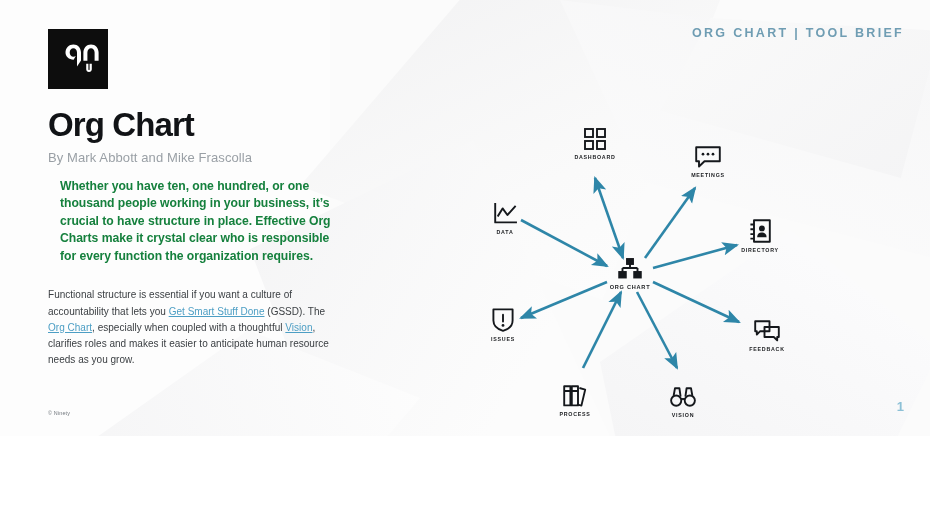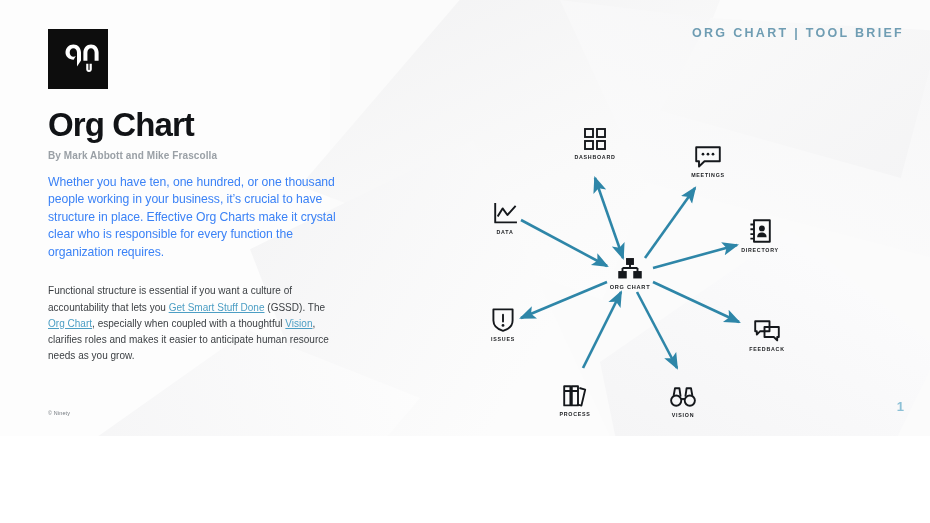--- a/index.html
+++ b/index.html
@@ -91,32 +91,32 @@
   }
   .title {
     font-size: 33px;
     font-weight: bold;
     letter-spacing: -0.9px;
     color: #111316;
     margin: 0 0 7px 0;
     line-height: 1.05;
   }
   .byline {
-    font-size: 10px;
-    font-weight: bold;
+    font-size: 13px;
+    font-weight: normal;
     color: #9aa0a6;
     letter-spacing: 0.1px;
     margin: 0 0 13px 0;
   }
   .lede {
     font-size: 12.2px;
-    font-weight: normal;
+    font-weight: bold;
     line-height: 1.44;
-    color: #3b82f6;
-    margin: 0 0 22px 0;
+    color: #15803d;
+    margin: 0 0 22px 12px;
     letter-spacing: -0.05px;
   }
   .body-text {
     font-size: 10px;
     line-height: 1.62;
     color: #3c4044;
     margin: 0;
     letter-spacing: 0.02px;
   }
   .body-text a {

